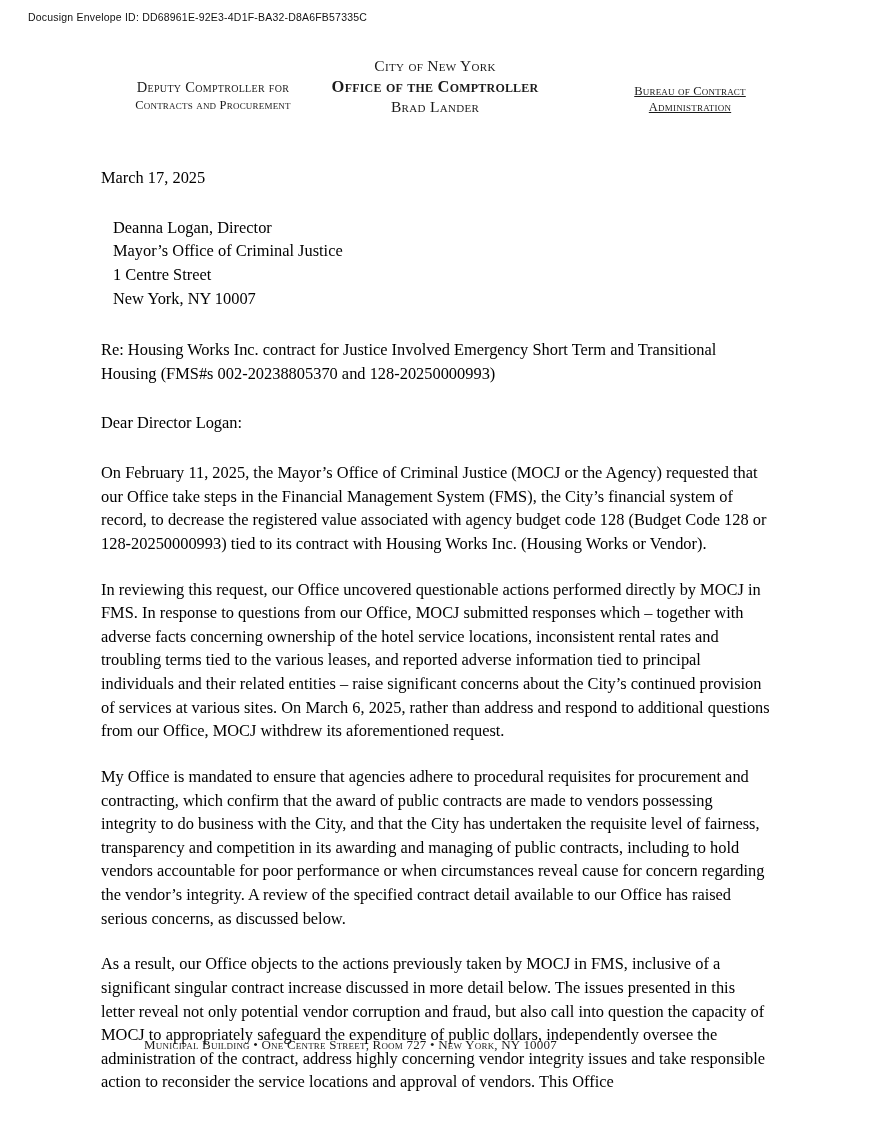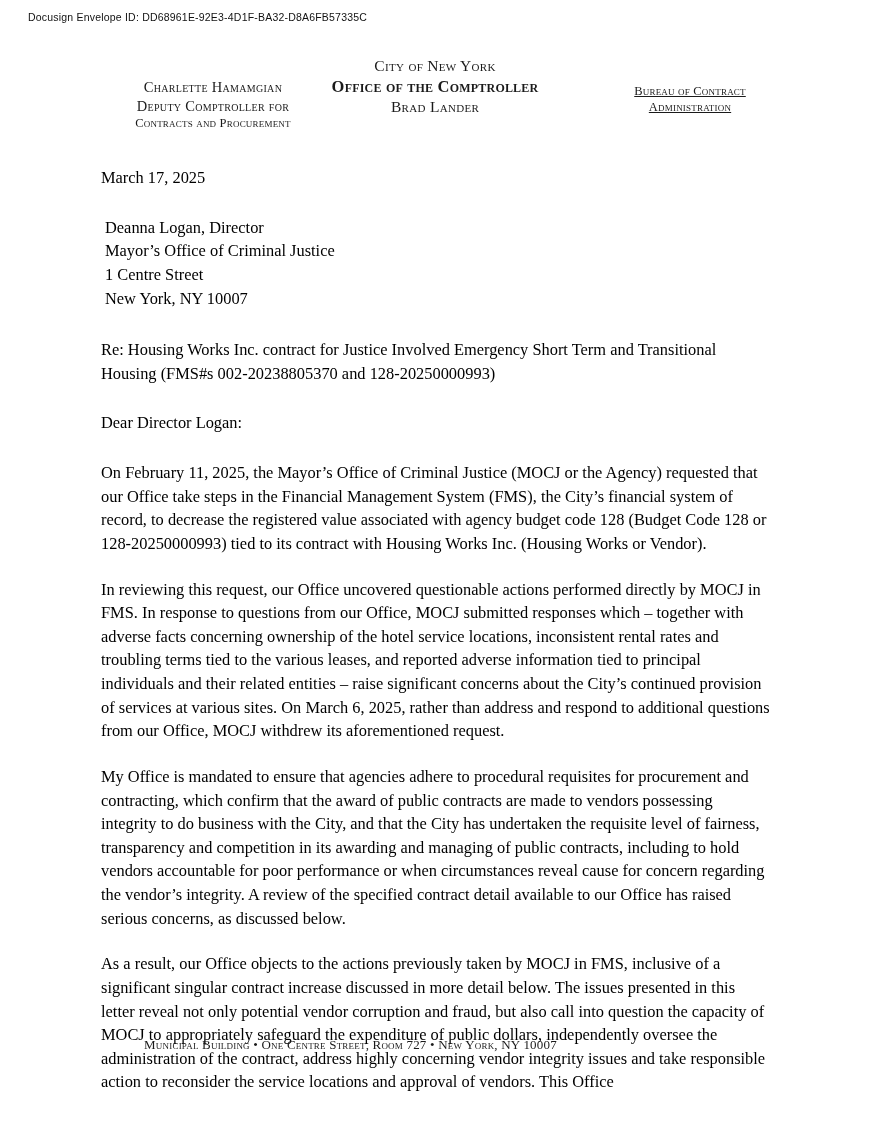--- a/index.html
+++ b/index.html
@@ -79,21 +79,21 @@
     top: 166px;
     left: 101px;
     width: 670px;
     font-size: 16.4px;
     line-height: 1.44;
   }
   .date-line {
     margin: 0 0 26px 0;
   }
   .recipient {
-    margin: 0 0 28px 4px;
+    margin: 0 0 28px 12px;
   }
   .recipient div { margin: 0; }
   .subject {
     margin: 0 0 26px 0;
   }
   .salutation {
     margin: 8px 0 26px 0;
   }
   .para {
     margin: 0 0 22px 0;
@@ -117,21 +117,20 @@
 </head>
 <body>
 
 <div class="page">
 
   <div class="docusign-stamp">Docusign Envelope ID: DD68961E-92E3-4D1F-BA32-D8A6FB57335C</div>
 
   <div class="letterhead">
 
     <div class="lh-block lh-left">
-      <div class="l1">Charlette Hamamgian</div>
       <div class="l2">Deputy Comptroller for</div>
       <div class="l3">Contracts and Procurement</div>
     </div>
 
     <div class="lh-block lh-center">
       <div class="l1">City of New York</div>
       <div class="l2">Office of the Comptroller</div>
       <div class="l3">Brad Lander</div>
     </div>
 

